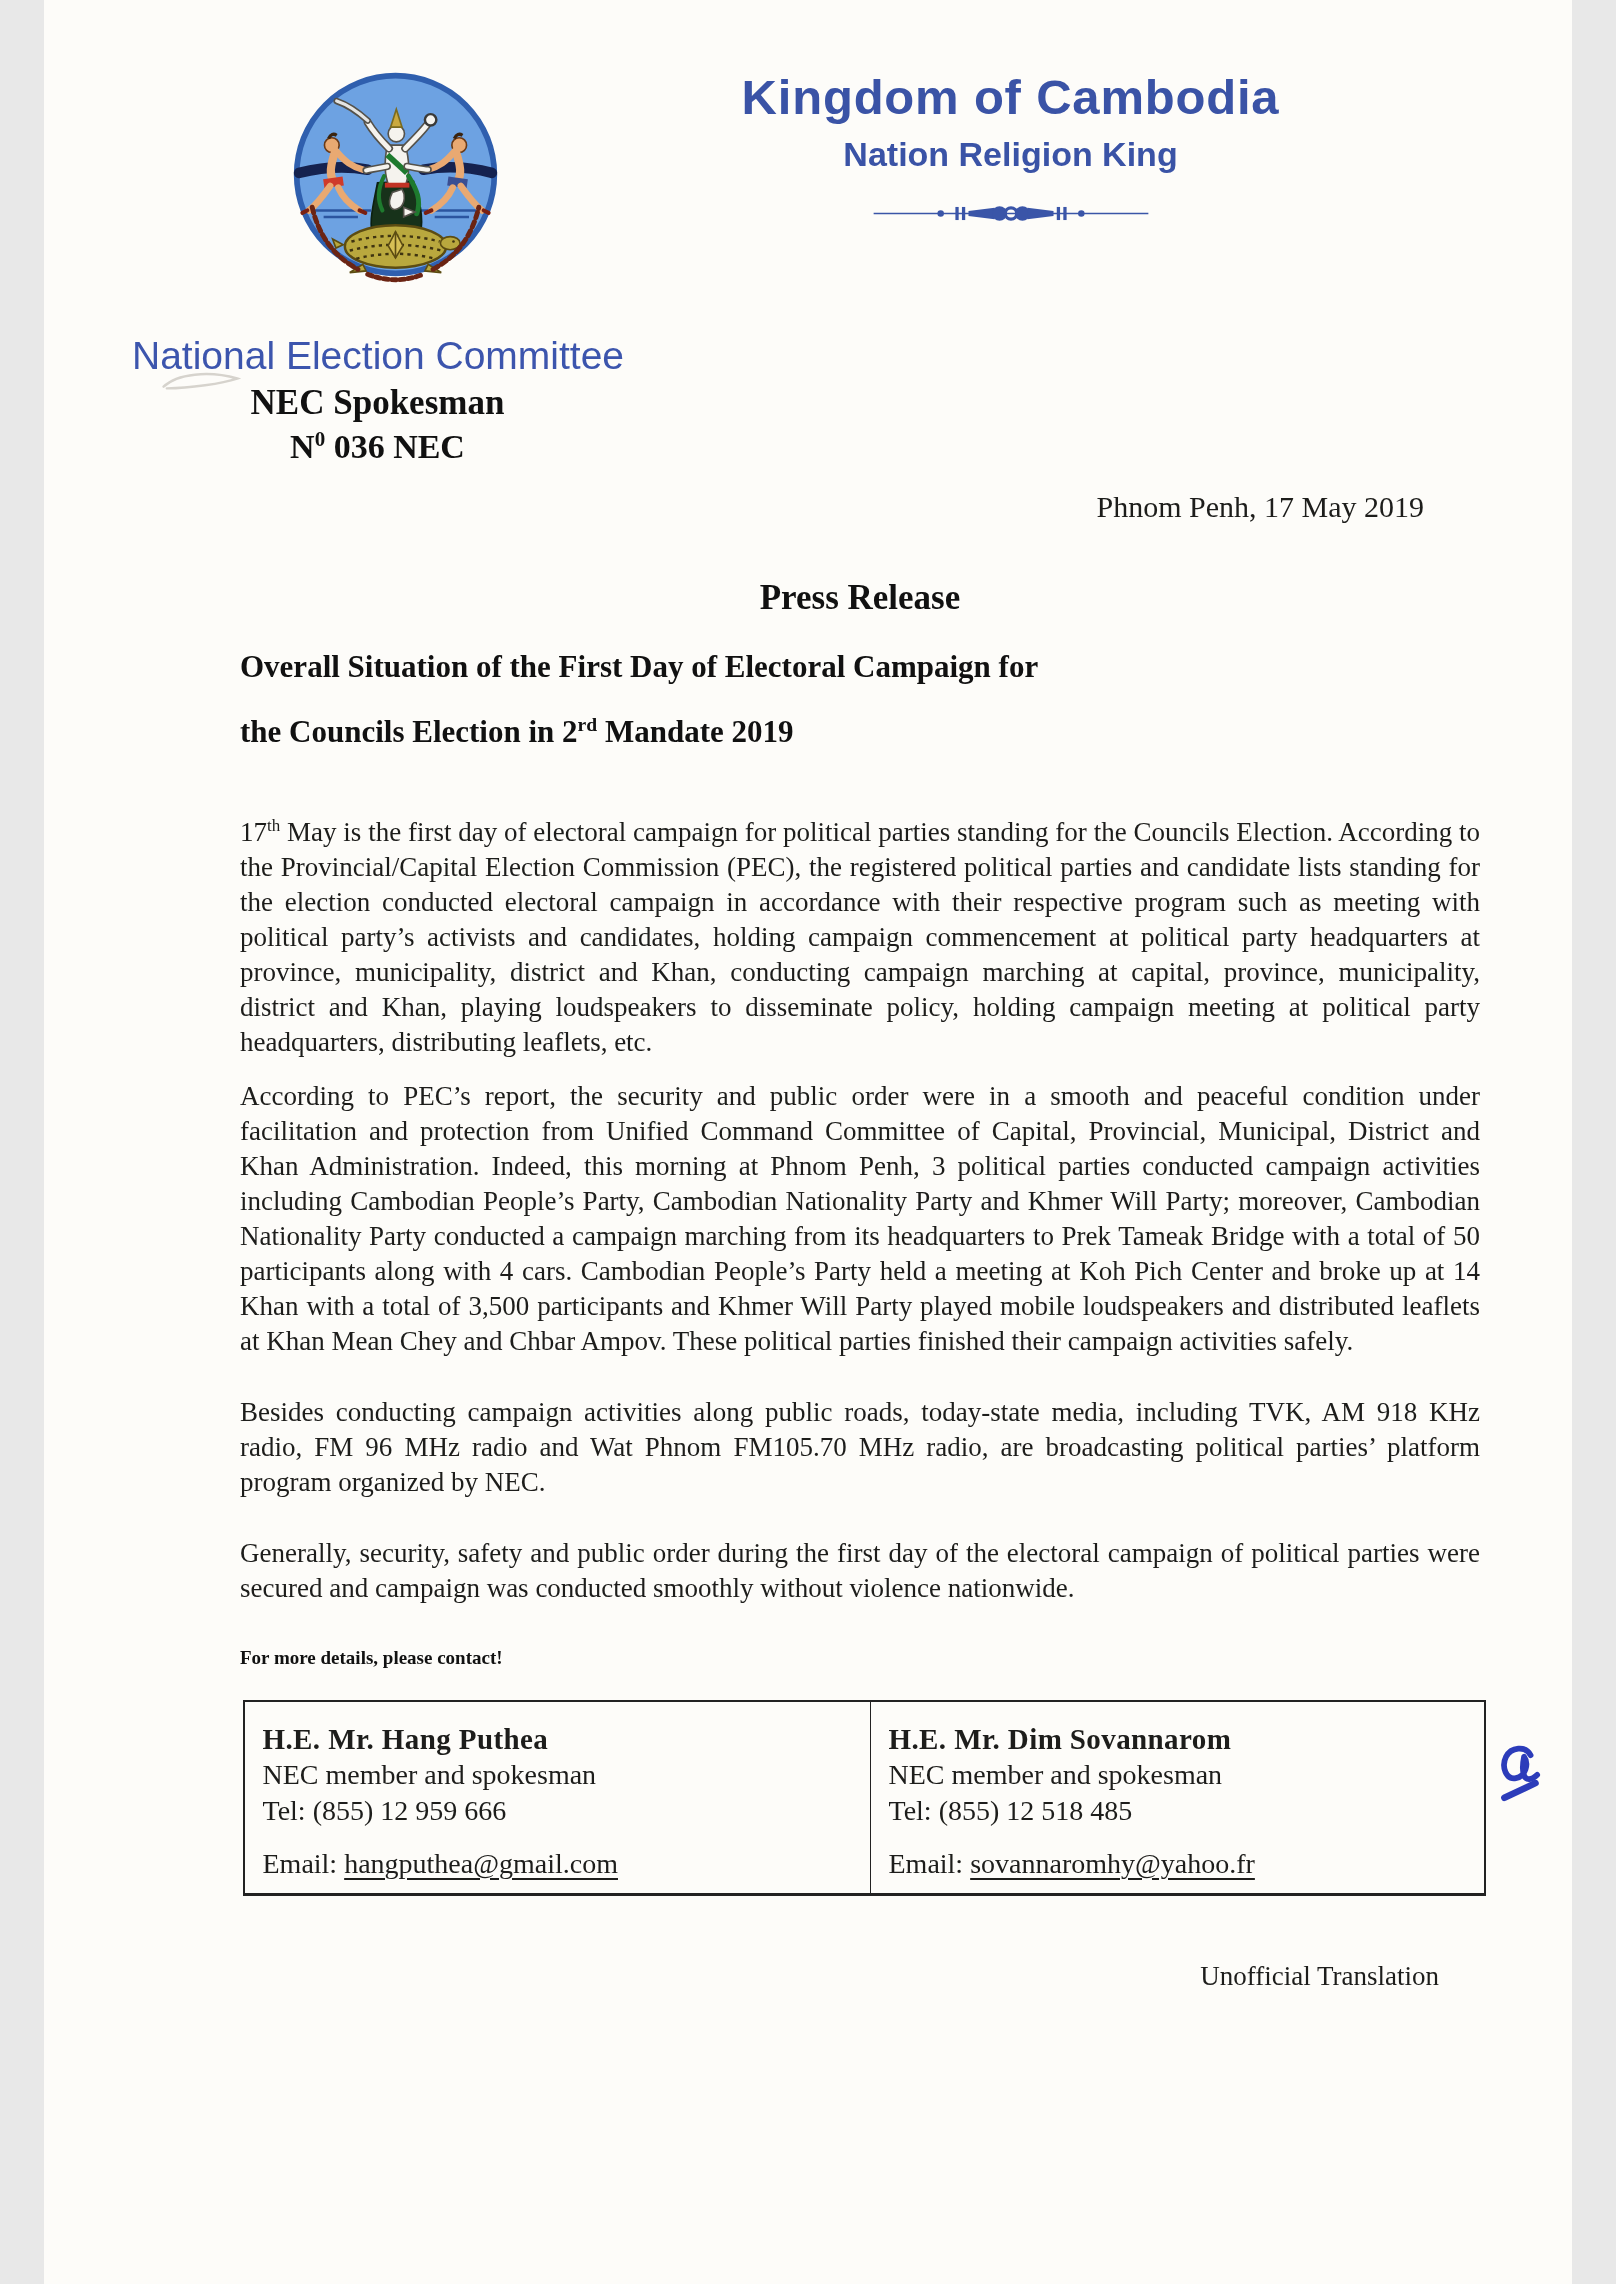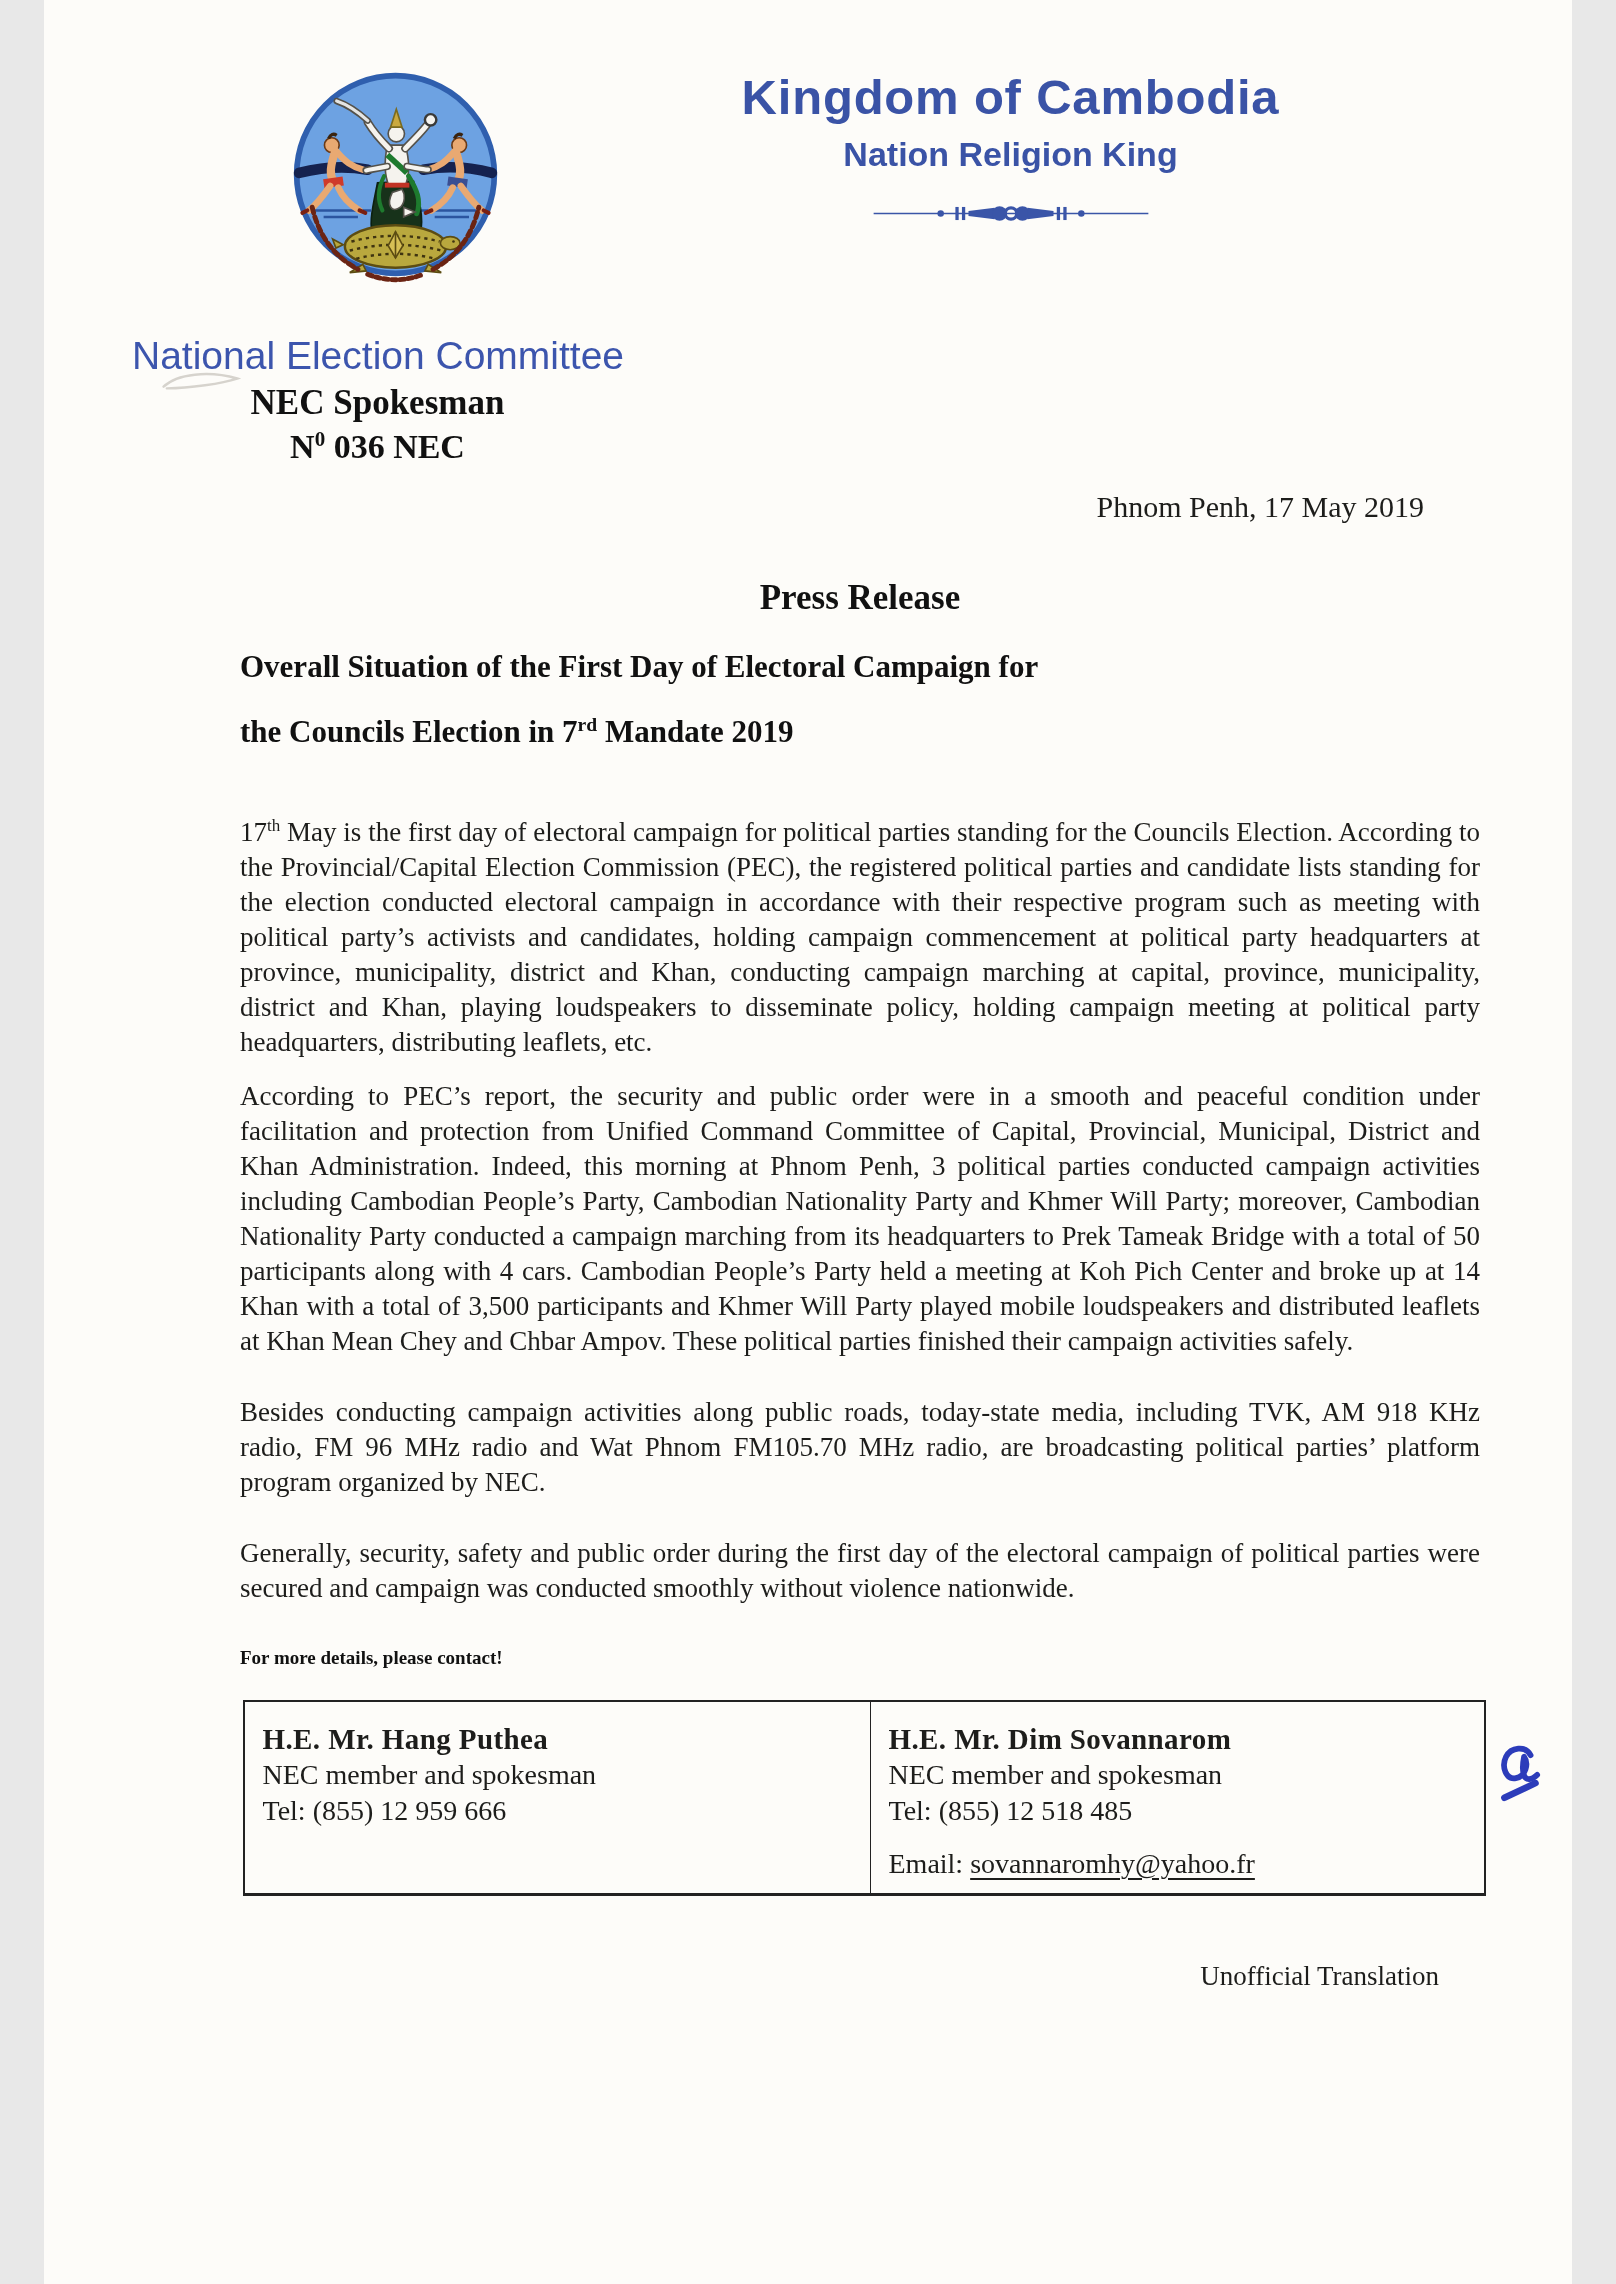--- a/index.html
+++ b/index.html
@@ -209,37 +209,38 @@
 
   <svg class="pencil-mark" width="90" height="28" viewBox="0 0 110 34" xmlns="http://www.w3.org/2000/svg">
     <path d="M8,24 C24,8 64,4 98,14 C80,20 40,26 12,26" stroke="#c2beb6" stroke-width="3" fill="none" stroke-linecap="round"></path>
   </svg>
 
   <div class="main">
     <div class="dateline">Phnom Penh, 17 May 2019</div>
 
     <div class="press-release">Press Release</div>
     <div class="subtitle first">Overall Situation of the First Day of Electoral Campaign for</div>
-    <div class="subtitle second"><span>the Councils Election in 7</span><sup>rd</sup><span> Mandate 2019</span></div>
+    <div class="subtitle second"><span>the Councils Election in 2</span><sup>rd</sup><span> Mandate 2019</span></div>
 
     <p class="para p1"><span>17</span><sup>th</sup><span> May is the first day of electoral campaign for political parties standing for the Councils Election. According to the Provincial/Capital Election Commission (PEC), the registered political parties and candidate lists standing for the election conducted electoral campaign in accordance with their respective program such as meeting with political party’s activists and candidates, holding campaign commencement at political party headquarters at province, municipality, district and Khan, conducting campaign marching at capital, province, municipality, district and Khan, playing loudspeakers to disseminate policy, holding campaign meeting at political party headquarters, distributing leaflets, etc.</span></p>
 
     <p class="para p2">According to PEC’s report, the security and public order were in a smooth and peaceful condition under facilitation and protection from Unified Command Committee of Capital, Provincial, Municipal, District and Khan Administration. Indeed, this morning at Phnom Penh, 3 political parties conducted campaign activities including Cambodian People’s Party, Cambodian Nationality Party and Khmer Will Party; moreover, Cambodian Nationality Party conducted a campaign marching from its headquarters to Prek Tameak Bridge with a total of 50 participants along with 4 cars. Cambodian People’s Party held a meeting at Koh Pich Center and broke up at 14 Khan with a total of 3,500 participants and Khmer Will Party played mobile loudspeakers and distributed leaflets at Khan Mean Chey and Chbar Ampov. These political parties finished their campaign activities safely.</p>
 
     <p class="para p3">Besides conducting campaign activities along public roads, today-state media, including TVK, AM 918 KHz radio, FM 96 MHz radio and Wat Phnom FM105.70 MHz radio, are broadcasting political parties’ platform program organized by NEC.</p>
 
     <p class="para p4">Generally, security, safety and public order during the first day of the electoral campaign of political parties were secured and campaign was conducted smoothly without violence nationwide.</p>
 
     <div class="contact-heading">For more details, please contact!</div>
 
     <div class="contact-table">
       <div class="contact-cell left">
         <div class="contact-name">H.E. Mr. Hang Puthea</div>
         <div class="contact-role">NEC member and spokesman</div>
         <div class="contact-tel">Tel: (855) 12 959 666</div>
+        <div class="contact-email-line"><span>Email: </span><span class="email-link">hangputhea@gmail.com</span></div>
       </div>
       <div class="contact-cell right">
         <div class="contact-name">H.E. Mr. Dim Sovannarom</div>
         <div class="contact-role">NEC member and spokesman</div>
         <div class="contact-tel">Tel: (855) 12 518 485</div>
         <div class="contact-email-line"><span>Email: </span><span class="email-link">sovannaromhy@yahoo.fr</span></div>
       </div>
     </div>
 
     <div class="footer-note">Unofficial Translation</div>

